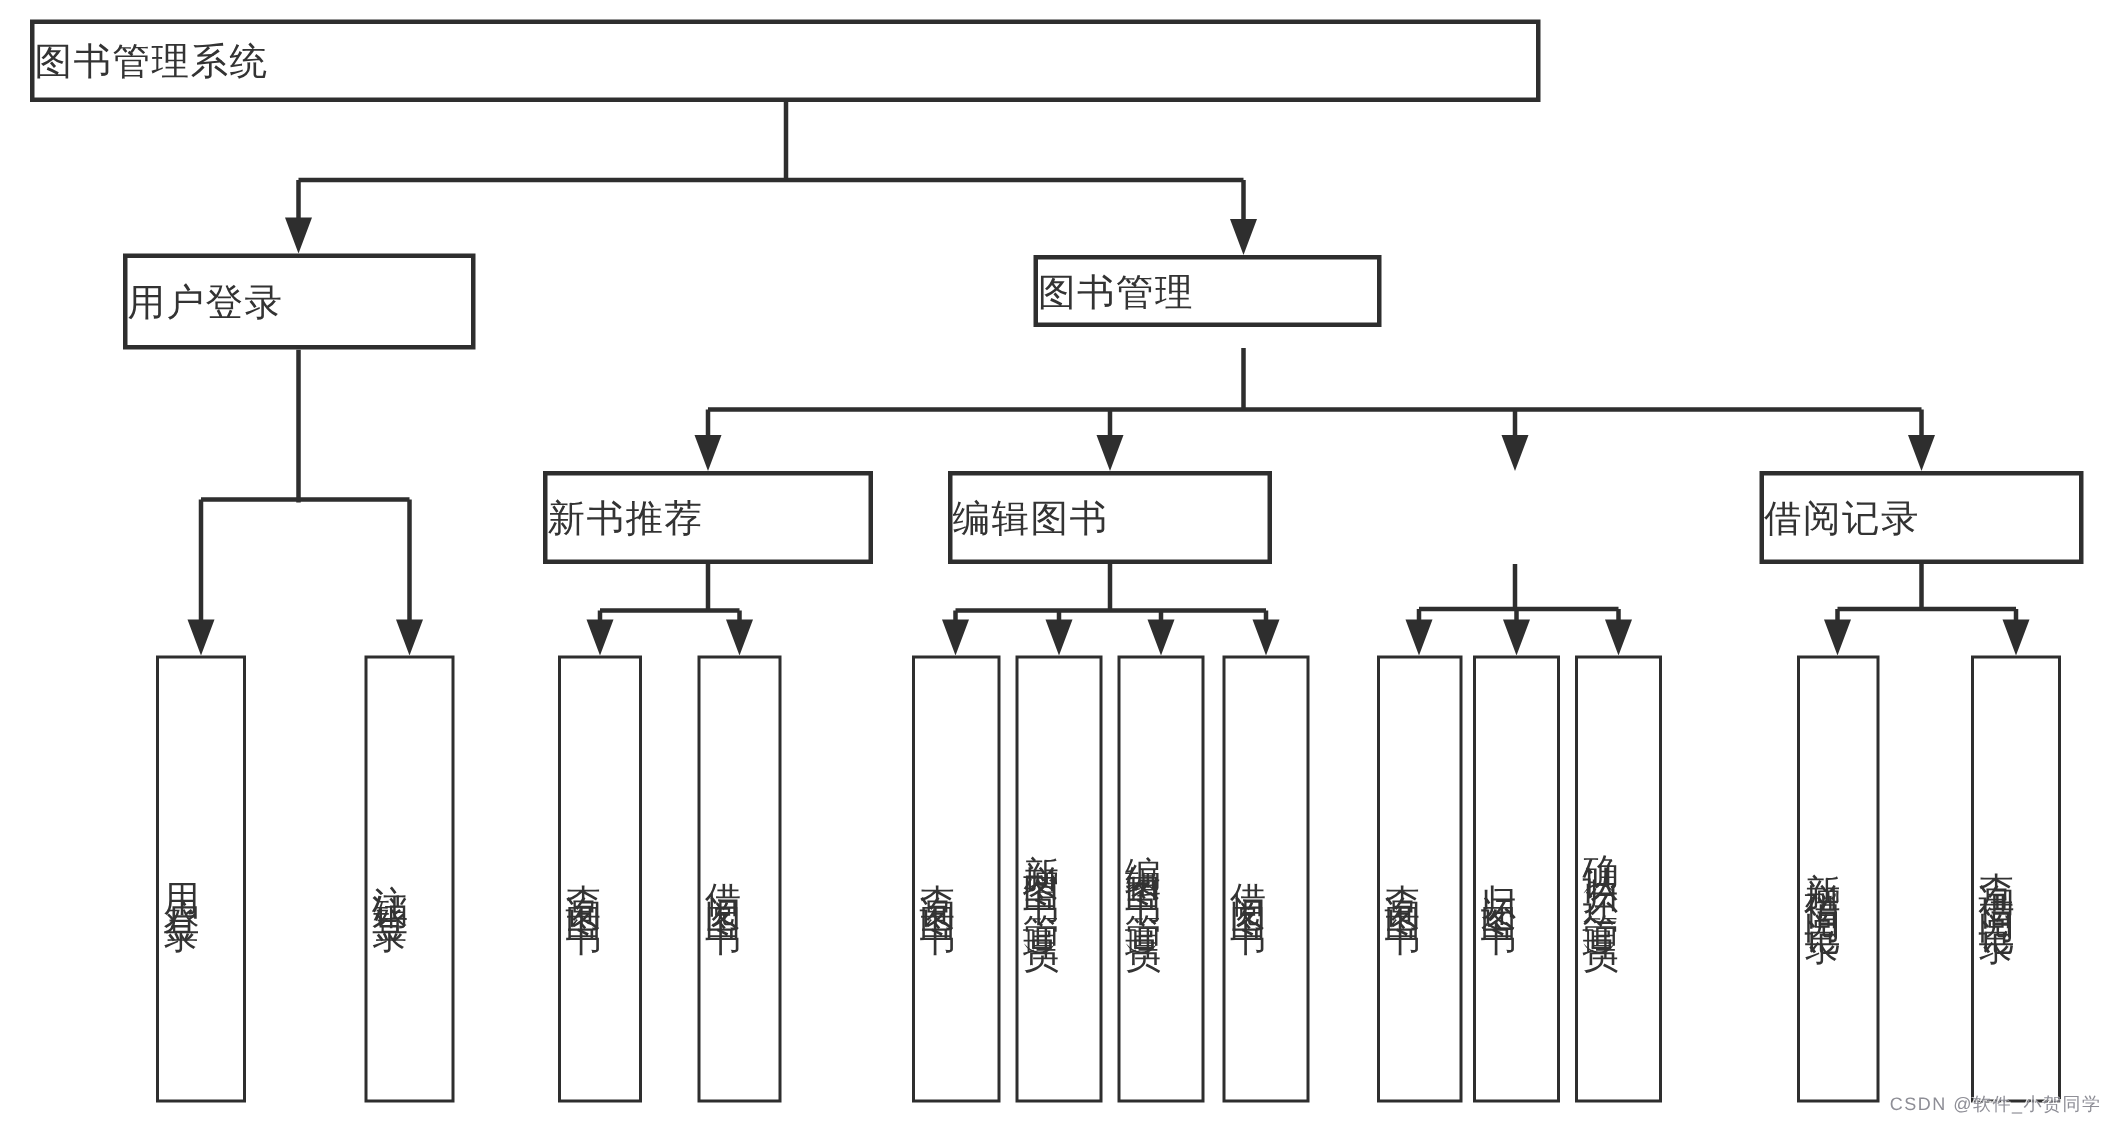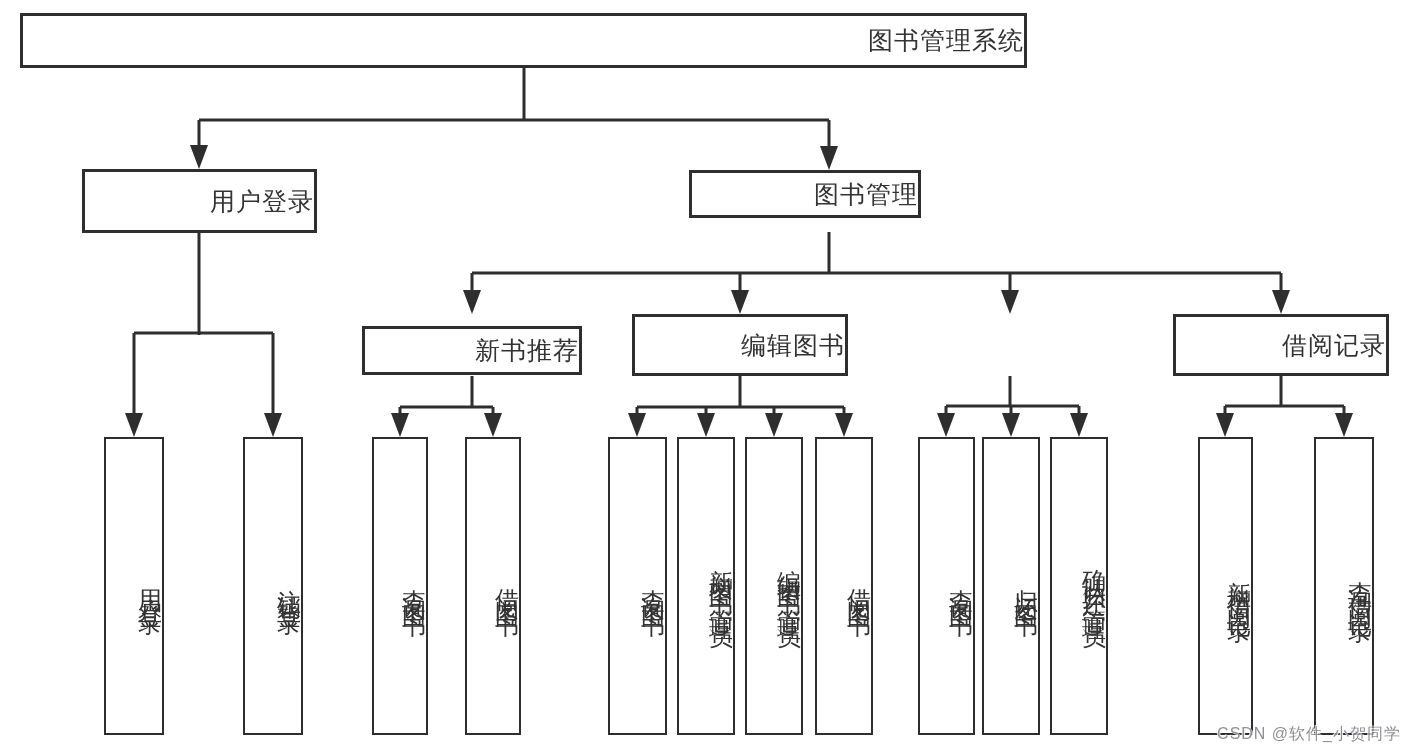--- a/index.html
+++ b/index.html
@@ -7,42 +7,43 @@
     position:relative;
     width:1405px;height:747px;
     background:#ffffff;
     overflow:hidden;
     font-family:"Liberation Sans",sans-serif;
     color:#333333;
   }
   .wires{position:absolute;left:0;top:0;width:1405px;height:747px;pointer-events:none;}
   .node{
     position:absolute;
-    display:flex;align-items:center;justify-content:flex-end;
+    display:flex;align-items:center;justify-content:flex-start;
     background:#ffffff;
     border:3px solid #2e2e2e;
     box-sizing:border-box;
     font-size:25px;
     letter-spacing:1px;
     text-align:center;
     white-space:nowrap;
+    font-family:Liberation Mono, monospace;
   }
   .leaf{border-width:2px;top:437px;height:298px;}
   .leaf .vtext{
     writing-mode:vertical-rl;
     text-orientation:mixed;
     font-size:24px;
     line-height:1;
     letter-spacing:8px;
     white-space:nowrap;
   }
   .watermark{
     position:absolute;
     right:4px;bottom:2px;
-    font-size:16px;
+    font-size:12px;
     letter-spacing:1px;
     color:#8e8e96;
     text-shadow:1px 1px 0 rgba(255,255,255,.85),-1px -1px 0 rgba(255,255,255,.85);
     white-space:nowrap;
   }
 </style>
 </head>
 <body>
 
 <div class="stage">
@@ -82,21 +83,21 @@
     <span>图书管理系统</span>
   </div>
 
   <div class="node" style="left:82px;top:169px;width:235px;height:64px">
     <span>用户登录</span>
   </div>
   <div class="node" style="left:689px;top:170px;width:232px;height:48px">
     <span>图书管理</span>
   </div>
 
-  <div class="node" style="left:362px;top:326px;width:220px;height:49px">
+  <div class="node" style="left:362px;top:314px;width:220px;height:62px">
     <span>新书推荐</span>
   </div>
   <div class="node" style="left:632px;top:314px;width:216px;height:62px">
     <span>编辑图书</span>
   </div>
   <div class="node" style="left:1173px;top:314px;width:216px;height:62px">
     <span>借阅记录</span>
   </div>
 
   <div class="node leaf" style="left:104px;width:60px">

